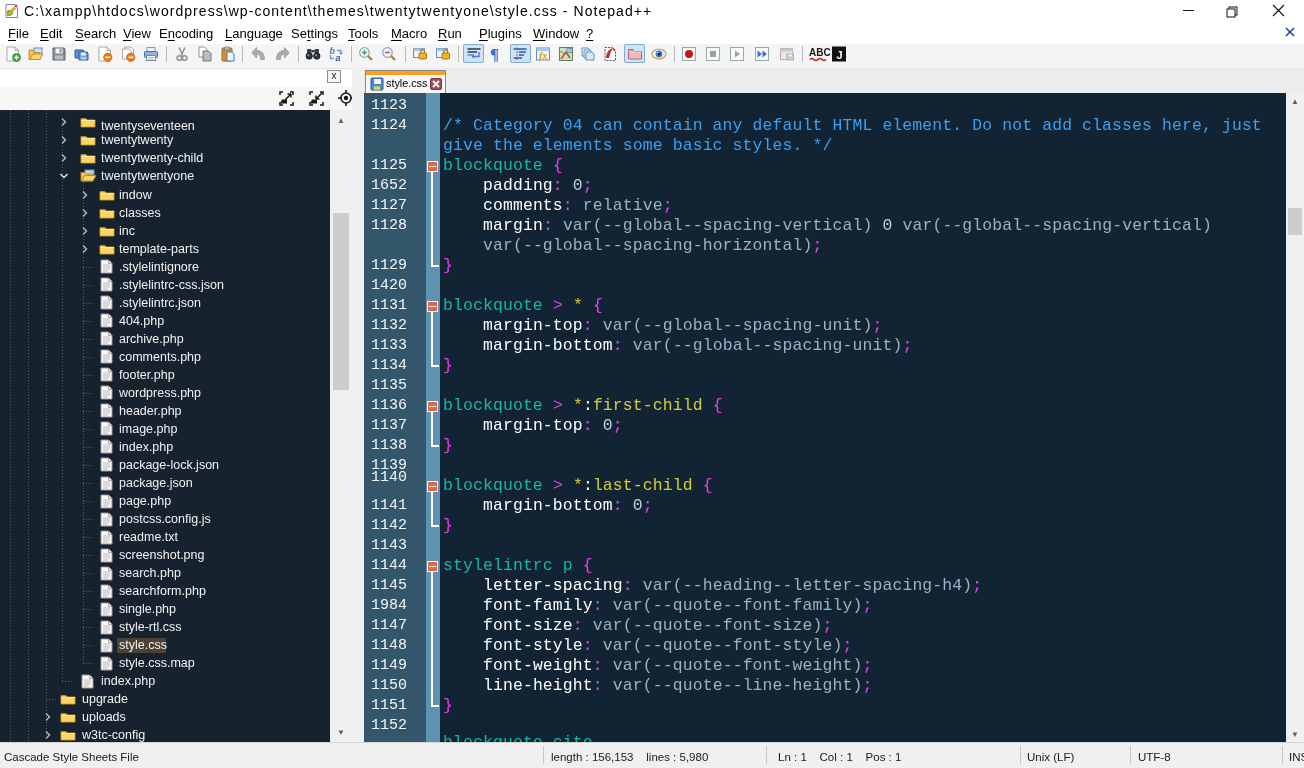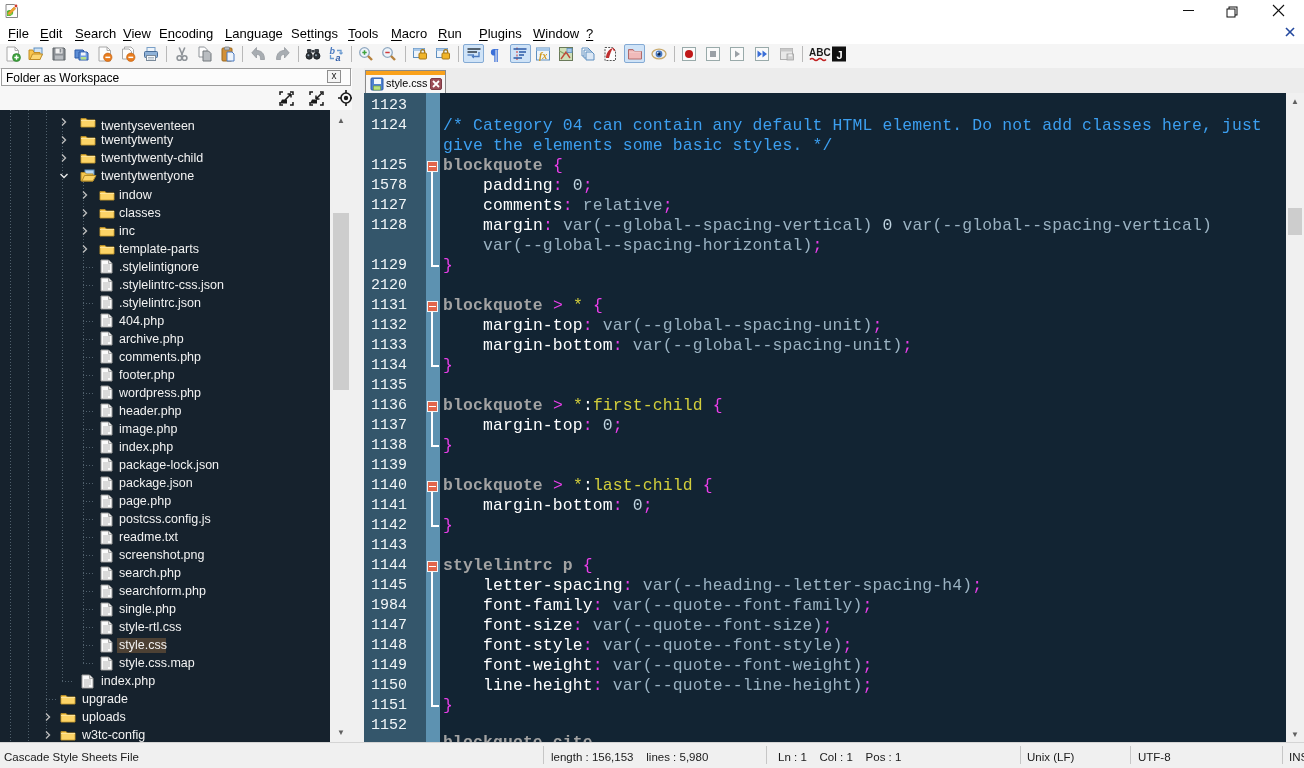--- a/index.html
+++ b/index.html
@@ -40,21 +40,21 @@
 #editor{position:absolute;left:364px;top:93px;width:922px;height:649px;background:#122433;overflow:hidden;}
 #gutter{position:absolute;left:0;top:0;width:61.5px;height:649px;background:#34566b;}
 #foldmargin{position:absolute;left:61.5px;top:0;width:14px;height:649px;background:#5d92b1;}
 .ln{position:absolute;left:0;width:43px;text-align:right;font-family:"Liberation Mono",monospace;font-size:15px;line-height:20px;color:#f2f6f8;}
 .cl{position:absolute;left:79px;font-family:"Liberation Mono",monospace;font-size:16.4px;line-height:20px;white-space:pre;letter-spacing:0.15px;}
 .fbox{position:absolute;left:63px;width:11px;height:11px;background:#e0654a;border:1px solid #f4f4f4;box-sizing:border-box;}
 .fbox::after{content:"";position:absolute;left:1px;top:4px;width:7px;height:1px;background:#fff;}
 .fline{position:absolute;left:67px;width:2px;background:#fff;}
 .ffoot{position:absolute;left:67px;width:8px;height:2px;background:#fff;}
 .c{color:#3c9ff0;}
-.s{color:#a3a3a3;font-weight:bold;}
+.s{color:#14b8a6;}
 .p{color:#e93fe9;}
 .w{color:#ffffff;}
 .v{color:#9ab2c2;}
 .n{color:#bfd3df;}
 .y{color:#d2ce3c;}
 
 #statusbar{position:absolute;left:0;top:742px;width:1304px;height:26px;background:#f0f0f0;border-top:1px solid #d4d4d4;box-sizing:border-box;}
 .st{position:absolute;top:8px;font-size:11.5px;color:#1a1a1a;white-space:pre;}
 .stsep{position:absolute;top:3px;width:1px;height:18px;background:#c6c6c6;}
 </style>
@@ -63,20 +63,21 @@
 <div id="win">
 
   <div id="titlebar">
     <svg class="abs" style="left:4px;top:3px" width="16" height="16" viewBox="0 0 16 16">
       <path d="M2 1.5 L10.5 1.5 L13.5 4.5 L13.5 14.5 L2 14.5 Z" fill="#fdfdfd" stroke="#888" stroke-width="1"></path>
       <path d="M3 8 C5 6,8 7,9 9 C10 11,7 13,5 13 L3 13 Z" fill="#4caf2e"></path>
       <path d="M3.5 9.5 C5 8,7.5 8.5,8.5 10 C9 11.5,7 12.5,5 12.5 L3.5 12.5 Z" fill="#7ad64a"></path>
       <rect x="6.5" y="3.5" width="2.4" height="9" rx="0.5" transform="rotate(45 7.7 8)" fill="#f0a22e" stroke="#c87f1b" stroke-width="0.5"></rect>
       <circle cx="12" cy="3" r="1.4" fill="#d03a2b"></circle>
     </svg>
+    <div id="title-text">C:\xampp\htdocs\wordpress\wp-content\themes\twentytwentyone\style.css - Notepad++</div>
     <svg class="abs" style="left:1180px;top:0" width="110" height="22" viewBox="0 0 110 22">
       <line x1="3" y1="10.5" x2="14" y2="10.5" stroke="#111" stroke-width="1"></line>
       <rect x="49" y="7" width="8" height="8" fill="none" stroke="#111" stroke-width="1"></rect>
       <rect x="47" y="9" width="8" height="8" fill="#fff" stroke="#111" stroke-width="1"></rect>
       <line x1="93" y1="5" x2="104" y2="16" stroke="#111" stroke-width="1.1"></line>
       <line x1="104" y1="5" x2="93" y2="16" stroke="#111" stroke-width="1.1"></line>
     </svg>
   </div>
 
   <div id="menubar">
@@ -282,23 +283,20 @@
   <svg class="tbi" style="left:809px;width:22px" width="22" height="16" viewBox="0 0 22 16">
         <text x="0" y="10" font-family="Liberation Sans" font-size="10" font-weight="bold" fill="#1a1a1a">ABC</text>
         <path d="M1 13.5 Q3 11.5 5 13.5 T9 13.5 T13 13.5 T17 13.5" fill="none" stroke="#c02020" stroke-width="1.6"></path>
       </svg>
   <svg class="tbi" style="left:832px;width:14px" width="14" height="16" viewBox="0 0 14 16">
         <rect x="0" y="0.5" width="14" height="15" fill="#111"></rect>
         <text x="4.5" y="12.5" font-family="Liberation Sans" font-size="11" font-weight="bold" fill="#fff">J</text>
       </svg>
   </div>
 
-  <div id="panel-header">
-      <span>Folder as Workspace</span>
-    </div>
   <div id="panel-close">x</div>
   <div id="panel-iconrow">
       <svg class="abs" style="left:278px;top:4px" width="17" height="17" viewBox="0 0 17 17">
         <path d="M2 5 V2 H5 M12 2 H15 V5 M15 12 V15 H12 M5 15 H2 V12" fill="none" stroke="#1a1a1a" stroke-width="1.5"></path>
         <path d="M7 10 L13 4 M13 4 L9.5 4 M13 4 L13 7.5" stroke="#1a1a1a" stroke-width="1.5" fill="none"></path>
         <path d="M2 13.5 L4 9.5 L9 9.5 L9 13.5 Z" fill="#1a1a1a"></path>
       </svg>
       <svg class="abs" style="left:308px;top:4px" width="17" height="17" viewBox="0 0 17 17">
         <path d="M2 5 V2 H5 M12 2 H15 V5 M15 12 V15 H12 M5 15 H2 V12" fill="none" stroke="#1a1a1a" stroke-width="1.5"></path>
         <path d="M14 3 L8 9 M8 9 L11.5 9 M8 9 L8 5.5" stroke="#1a1a1a" stroke-width="1.5" fill="none"></path>
@@ -604,47 +602,47 @@
   <div id="editor">
     <div id="gutter"></div>
     <div id="foldmargin"></div>
     <div id="code-lines">
     <div class="ln" style="top:3px">1123</div>
     <div class="ln" style="top:23px">1124</div>
     <div class="cl" style="top:23px"><span class="c">/* Category 04 can contain any default HTML element. Do not add classes here, just</span></div>
     <div class="cl" style="top:43px"><span class="c">give the elements some basic styles. */</span></div>
     <div class="ln" style="top:63px">1125</div>
     <div class="cl" style="top:63px"><span class="s">blockquote</span> <span class="p">{</span></div>
-    <div class="ln" style="top:83px">1578</div>
+    <div class="ln" style="top:83px">1652</div>
     <div class="cl" style="top:83px">    <span class="w">padding</span><span class="p">:</span> <span class="n">0</span><span class="p">;</span></div>
     <div class="ln" style="top:103px">1127</div>
     <div class="cl" style="top:103px">    <span class="w">comments</span><span class="p">:</span> <span class="v">relative</span><span class="p">;</span></div>
     <div class="ln" style="top:123px">1128</div>
     <div class="cl" style="top:123px">    <span class="w">margin</span><span class="p">:</span> <span class="v">var(--global--spacing-vertical)</span> <span class="n">0</span> <span class="v">var(--global--spacing-vertical)</span></div>
     <div class="cl" style="top:143px">    <span class="v">var(--global--spacing-horizontal)</span><span class="p">;</span></div>
     <div class="ln" style="top:163px">1129</div>
     <div class="cl" style="top:163px"><span class="p">}</span></div>
-    <div class="ln" style="top:183px">2120</div>
+    <div class="ln" style="top:183px">1420</div>
     <div class="ln" style="top:203px">1131</div>
     <div class="cl" style="top:203px"><span class="s">blockquote</span> <span class="p">&gt;</span> <span class="y">*</span> <span class="p">{</span></div>
     <div class="ln" style="top:223px">1132</div>
     <div class="cl" style="top:223px">    <span class="w">margin-top</span><span class="p">:</span> <span class="v">var(--global--spacing-unit)</span><span class="p">;</span></div>
     <div class="ln" style="top:243px">1133</div>
     <div class="cl" style="top:243px">    <span class="w">margin-bottom</span><span class="p">:</span> <span class="v">var(--global--spacing-unit)</span><span class="p">;</span></div>
     <div class="ln" style="top:263px">1134</div>
     <div class="cl" style="top:263px"><span class="p">}</span></div>
     <div class="ln" style="top:283px">1135</div>
     <div class="ln" style="top:303px">1136</div>
     <div class="cl" style="top:303px"><span class="s">blockquote</span> <span class="p">&gt;</span> <span class="y">*</span><span class="w">:</span><span class="y">first-child</span> <span class="p">{</span></div>
     <div class="ln" style="top:323px">1137</div>
     <div class="cl" style="top:323px">    <span class="w">margin-top</span><span class="p">:</span> <span class="n">0</span><span class="p">;</span></div>
     <div class="ln" style="top:343px">1138</div>
     <div class="cl" style="top:343px"><span class="p">}</span></div>
     <div class="ln" style="top:363px">1139</div>
-    <div class="ln" style="top:383px">1140</div>
+    <div class="ln" style="top:375px">1140</div>
     <div class="cl" style="top:383px"><span class="s">blockquote</span> <span class="p">&gt;</span> <span class="y">*</span><span class="w">:</span><span class="y">last-child</span> <span class="p">{</span></div>
     <div class="ln" style="top:403px">1141</div>
     <div class="cl" style="top:403px">    <span class="w">margin-bottom</span><span class="p">:</span> <span class="n">0</span><span class="p">;</span></div>
     <div class="ln" style="top:423px">1142</div>
     <div class="cl" style="top:423px"><span class="p">}</span></div>
     <div class="ln" style="top:443px">1143</div>
     <div class="ln" style="top:463px">1144</div>
     <div class="cl" style="top:463px"><span class="s">stylelintrc p</span> <span class="p">{</span></div>
     <div class="ln" style="top:483px">1145</div>
     <div class="cl" style="top:483px">    <span class="w">letter-spacing</span><span class="p">:</span> <span class="v">var(--heading--letter-spacing-h4)</span><span class="p">;</span></div>

